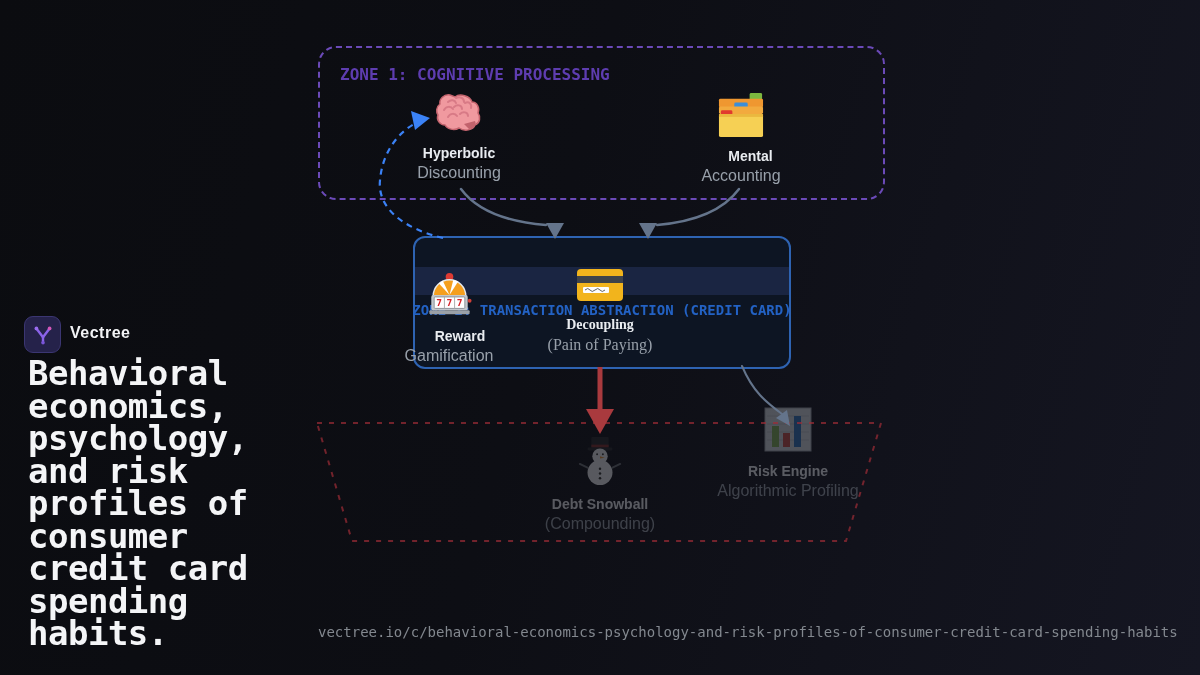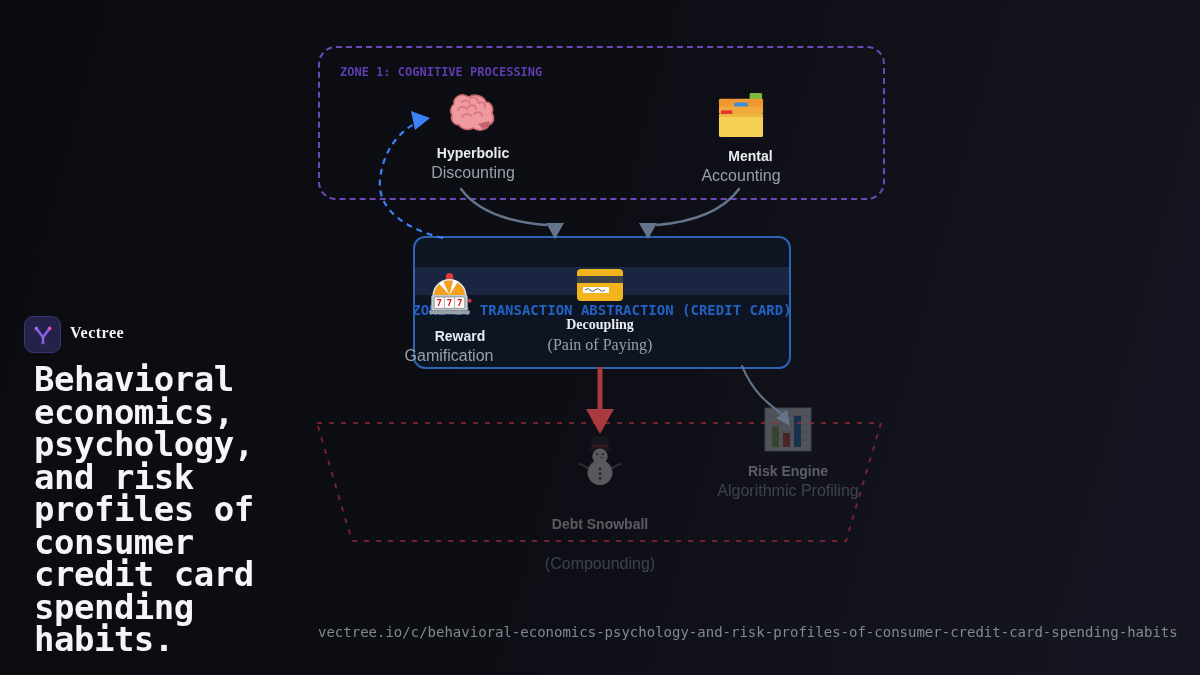--- a/index.html
+++ b/index.html
@@ -9,62 +9,62 @@
     font-family:"Liberation Sans",sans-serif;
   }
   .abs{position:absolute;}
   
   .logo{
     left:24px;top:316px;width:35px;height:35px;border-radius:9px;
     background:#25224a;border:1px solid #3b3672;
     display:flex;align-items:center;justify-content:center;
   }
   .brand-name{
-    left:70px;top:324px;font-family:Liberation Serif, serif;
+    left:70px;top:324px;font-family:Liberation Sans, sans-serif;
     font-weight:bold;font-size:16px;color:#f2f3f5;letter-spacing:.5px;
   }
   .headline{
     left:24px;top:353px;width:300px;
     font-family:"DejaVu Sans Mono",monospace;font-weight:bold;
     font-size:34px;line-height:32.5px;color:#f4f5f7;
     white-space:pre-line;letter-spacing:-.5px;
   }
   
   .zone1-box{
     left:318px;top:46px;width:563px;height:150px;
     border:2px dashed #6b4ab8;border-radius:18px;
   }
   .zone-label{
     font-family:"DejaVu Sans Mono",monospace;font-weight:bold;
-    font-size:12px;white-space:nowrap;
+    font-size:16px;white-space:nowrap;
   }
   .zone1-label{left:20px;top:17px;color:#5e3db0;}
   .zone2-box{
     left:413px;top:236px;width:374px;height:129px;
     border:2px solid #2e63b2;border-radius:12px;background:#0d1523;
   }
   .zone2-band{left:0;right:0;top:29px;height:28px;background:#1a2542;}
   .zone2-label{
     left:50%;top:64px;transform:translateX(-50%);
     font-size:14px;color:#2362c4;z-index:1;
   }
   .zone3-faded{left:0;top:0;width:1200px;height:675px;opacity:.34;pointer-events:none;}
   .zone3-label{
     left:600px;top:514px;transform:translateX(-50%);
     font-size:13px;color:#c0444e;
   }
   
   .node{display:flex;flex-direction:column;align-items:center;text-align:center;width:130px;z-index:2;}
   .node-title{font-size:14px;font-weight:bold;color:#e9ecf0;white-space:nowrap;}
   .node-subtitle{font-size:16px;color:#98a0aa;margin-top:3px;white-space:nowrap;}
-  .n-hyperbolic{left:408px;top:90px;}   .n-hyperbolic .node-title{margin-top:10px;}
+  .n-hyperbolic{left:394px;top:90px;text-decoration:underline;}   .n-hyperbolic .node-title{margin-top:10px;}
   .n-mental{left:676px;top:92px;}       .n-mental .node-title{margin-top:10px;margin-left:19px;}
   .n-reward{left:384px;top:272px;}      .n-reward .node-title{margin-top:10px;padding-left:22px;}
   .n-decoupling{left:535px;top:268px;font-family:Liberation Serif, serif;}  .n-decoupling .node-title{margin-top:15px;}
-  .n-snowball{left:535px;top:435px;gap:20px;}    .n-snowball .node-title{margin-top:9px;}
+  .n-snowball{left:535px;top:435px;}    .n-snowball .node-title{margin-top:9px;}
   .n-risk{left:723px;top:405px;}        .n-risk .node-title{margin-top:8px;}
   
   .arrows{left:0;top:0;width:1200px;height:675px;pointer-events:none;z-index:3;}
   
   .footer-url{
     left:318px;top:624px;font-family:"DejaVu Sans Mono",monospace;
     font-size:14px;color:#83888f;white-space:nowrap;
   }
 </style>
 </head>
@@ -75,21 +75,21 @@
   <div class="abs logo">
     <svg width="22" height="22" viewBox="0 0 20 20">
       <path d="M4 4 L10 12 L16 4" stroke="#8a63e8" stroke-width="2.2" fill="none" stroke-linecap="round" stroke-linejoin="round"></path>
       <path d="M10 12 L10 17" stroke="#8a63e8" stroke-width="2.2" stroke-linecap="round"></path>
       <circle cx="4" cy="4" r="1.7" fill="#9a6cf0"></circle>
       <circle cx="16" cy="4" r="1.7" fill="#d457b8"></circle>
       <circle cx="10" cy="17" r="1.6" fill="#7a55d8"></circle>
     </svg>
   </div>
   <div class="abs brand-name">Vectree</div>
-  <h1 class="abs headline" style="margin:10px;">Behavioral
+  <h1 class="abs headline" style="margin:4px;">Behavioral
 economics,
 psychology,
 and risk
 profiles of
 consumer
 credit card
 spending
 habits.</h1>
 
   <div class="abs zone1-box">

